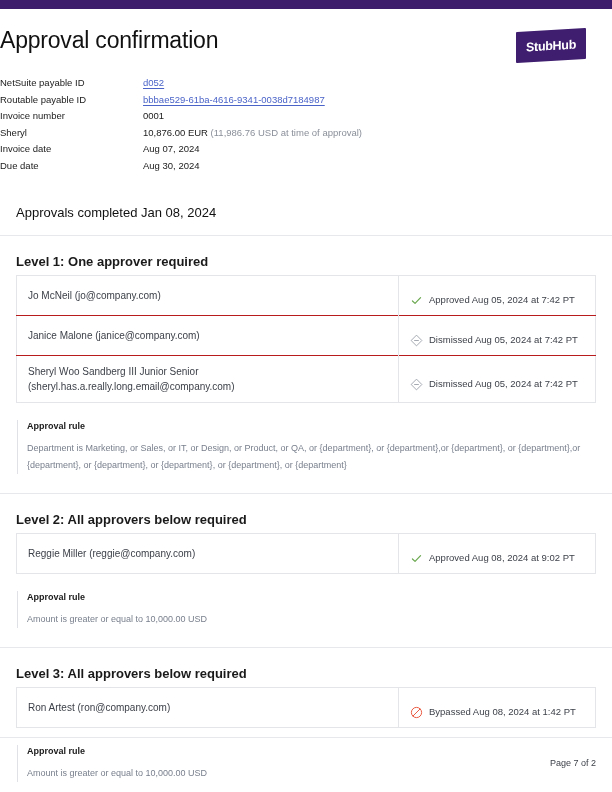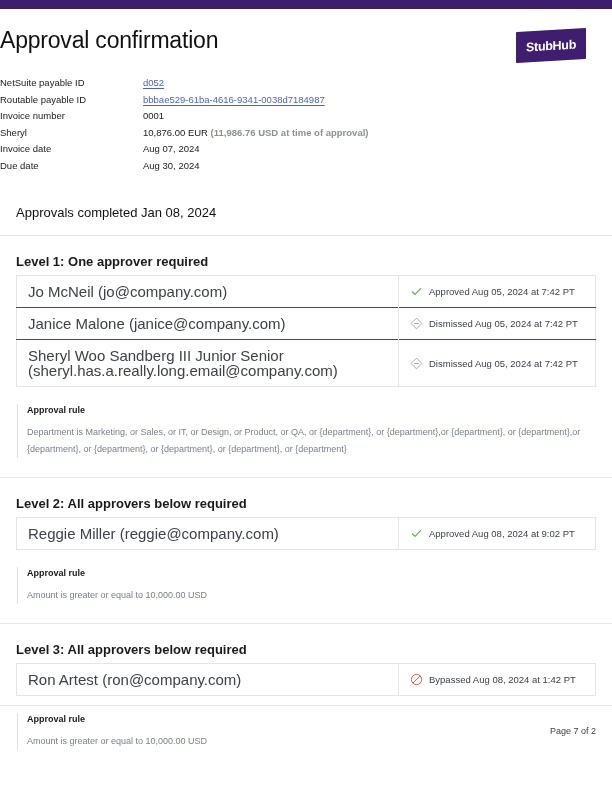--- a/index.html
+++ b/index.html
@@ -89,21 +89,21 @@
     width: 143px;
     color: #1a1a1a;
   }
   .meta .v { color: #1a1a1a; }
   .meta .v a {
     color: #4a63c8;
     text-decoration: underline;
     text-underline-offset: 2px;
   }
   .amt-main { color: #1a1a1a; }
-  .amt-sub  { color: #8a8f99; font-weight: bold; }
+  .amt-sub  { color: #8a8f99; }
 
   
   .section-head {
     font-size: 13px;
     font-weight: 400;
     color: #111111;
     padding: 0 16px;
     margin: 30px 0 0 0;
     line-height: 18px;
   }
@@ -128,38 +128,39 @@
   .approver-table {
     width: 100%;
     border: 1px solid #e3e5e8;
     border-collapse: collapse;
     table-layout: fixed;
   }
   .approver-row + .approver-row { border-top: 1px solid #b91c1c; }
   .cell-name {
     width: 359px;
     padding: 8px 11px;
-    font-size: 15px;
+    font-size: 10px;
     color: #3d4149;
     line-height: 15px;
     border-right: 1px solid #e3e5e8;
     vertical-align: middle;
   }
   .cell-status {
     padding: 8px 11px;
     font-size: 9.5px;
     color: #3d4149;
     line-height: 15px;
     vertical-align: middle;
     white-space: nowrap;
   }
   .status-wrap {
     display: flex;
-    align-items: center;
+    align-items: flex-end;
     gap: 6px;
+    margin-top: 8px;
   }
   .status-icon {
     flex: 0 0 auto;
     width: 13px;
     height: 13px;
     display: inline-block;
   }
 
   
   .rule {

